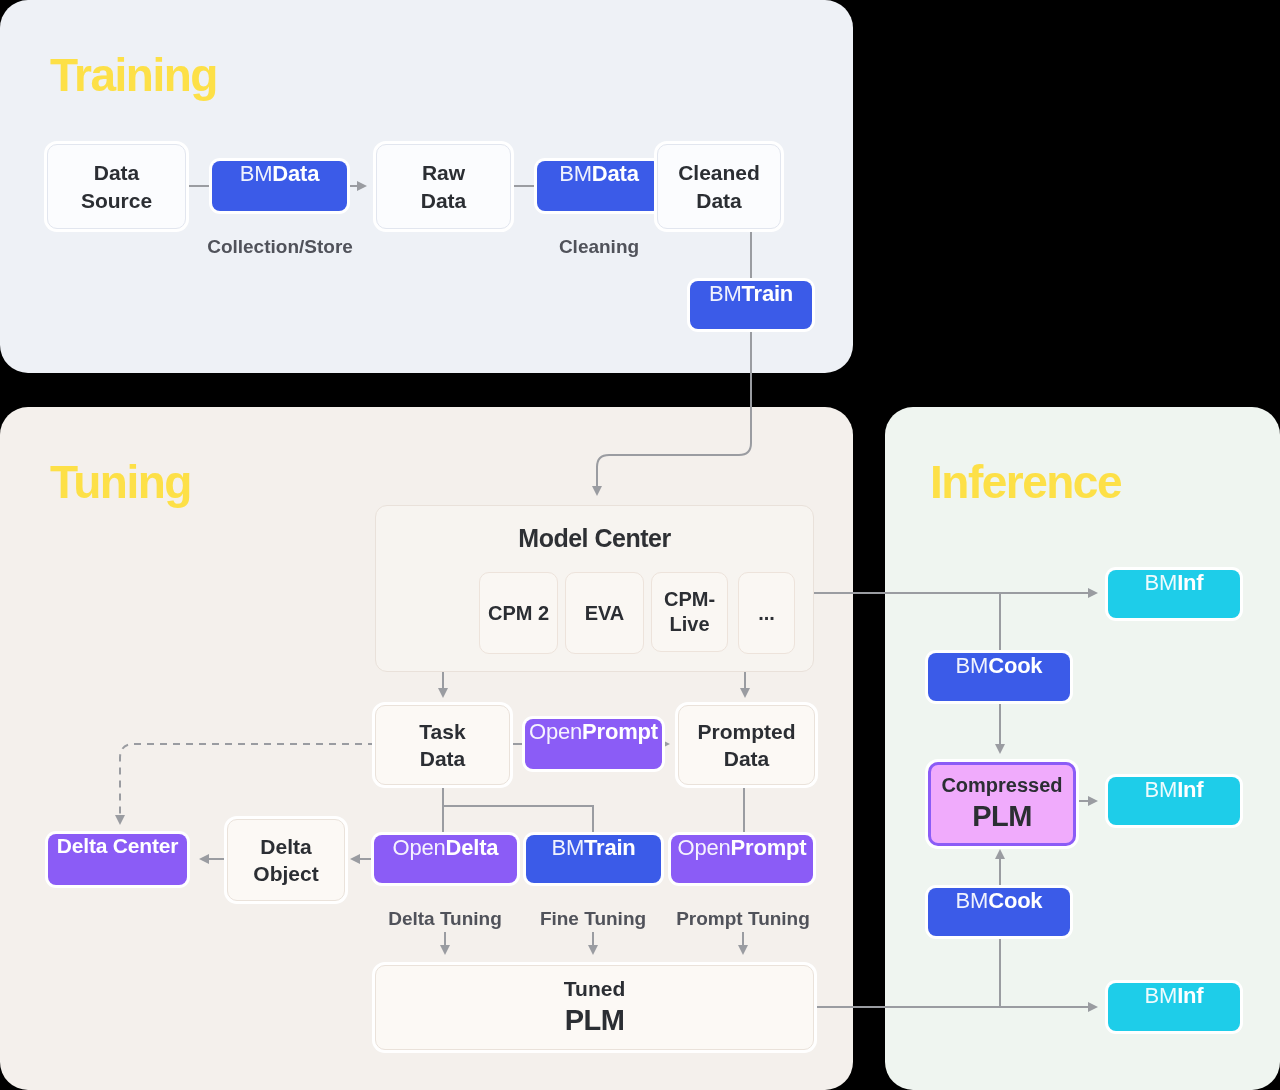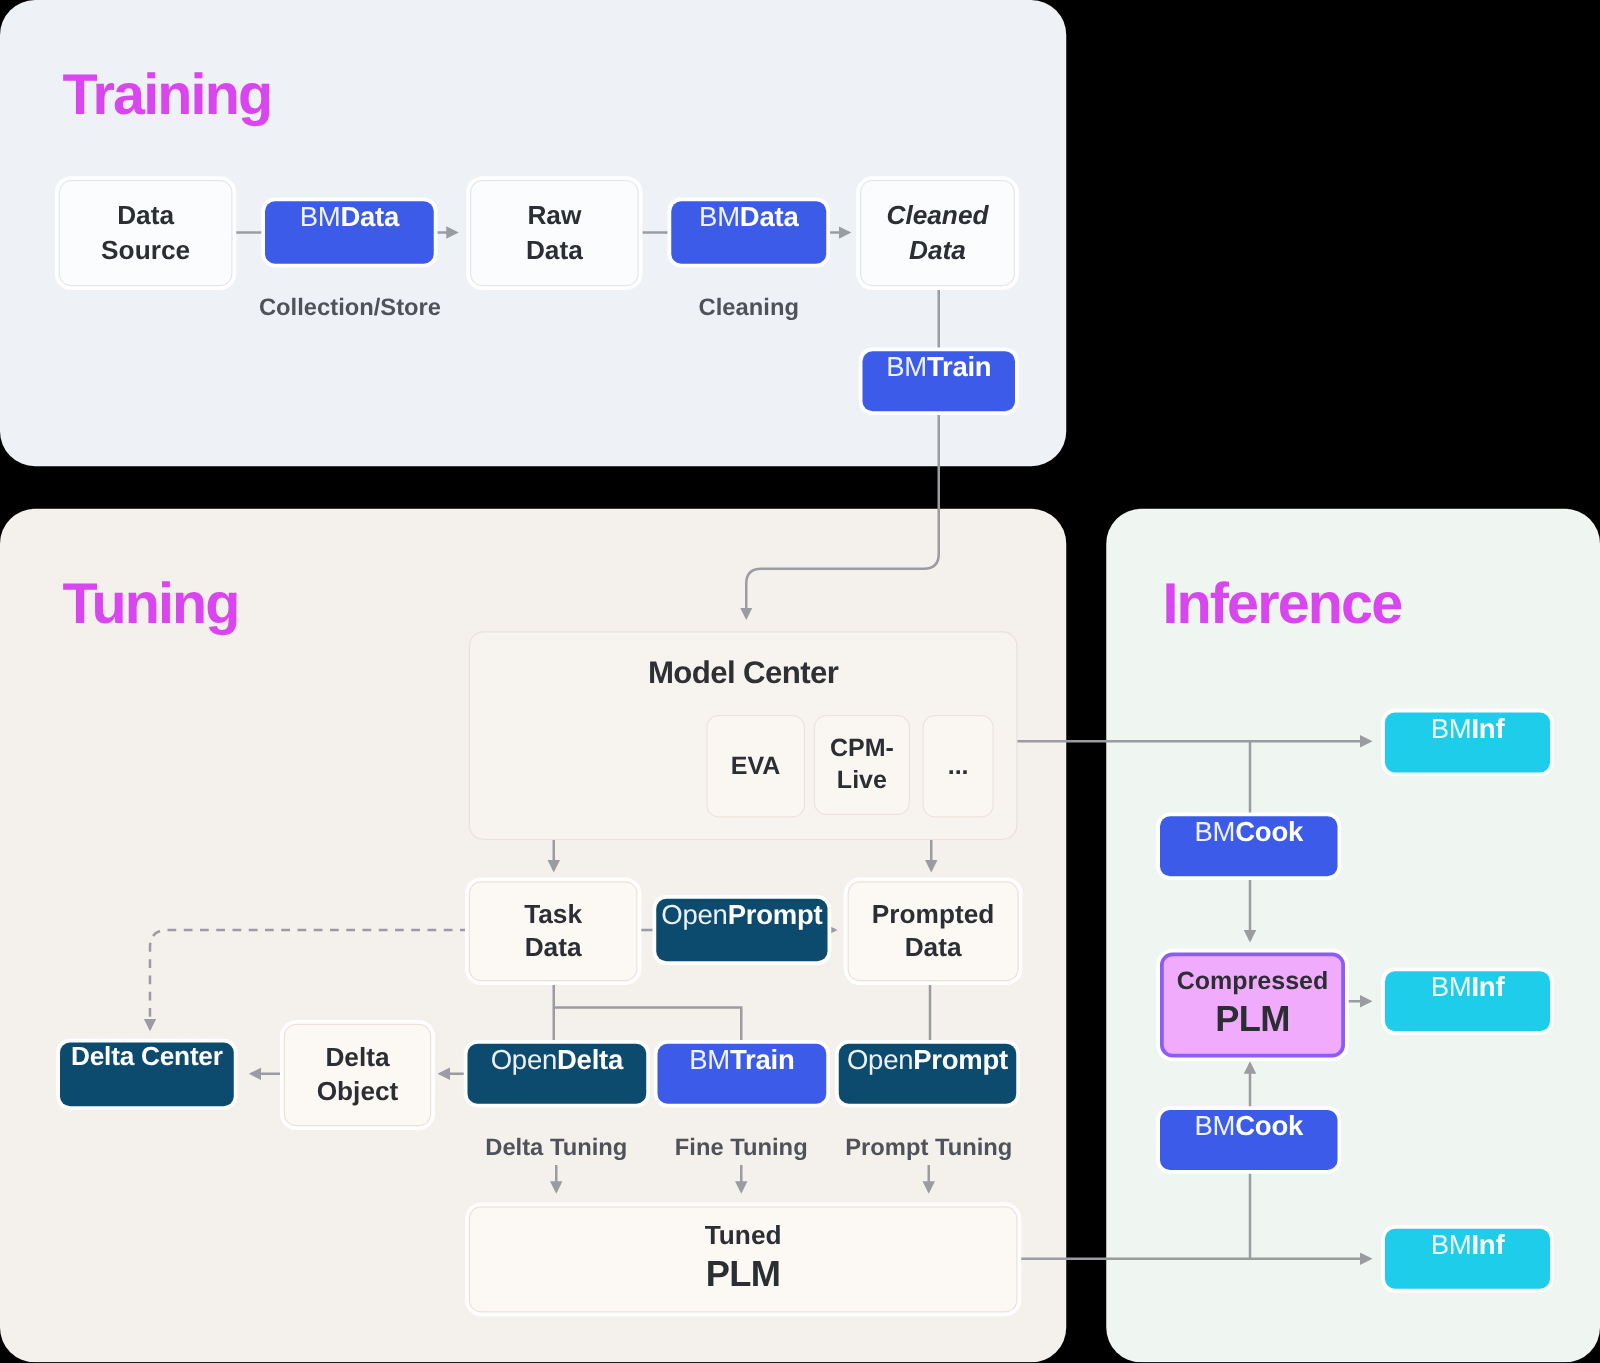--- a/index.html
+++ b/index.html
@@ -2,38 +2,38 @@
 <html><head>
 <meta charset="utf-8">
 <style>
   html,body{margin:0;padding:0;background:#000;}
   .canvas{position:relative;width:1280px;height:1090px;background:#000;overflow:hidden;
           font-family:"Liberation Sans","DejaVu Sans",sans-serif;}
   .card{position:absolute;border-radius:28px;z-index:1;}
   .card-training{left:0;top:0;width:853px;height:373px;background:#EEF1F6;}
   .card-tuning{left:0;top:407px;width:853px;height:683px;background:#F4F0EC;}
   .card-inference{left:885px;top:407px;width:395px;height:683px;background:#EFF5F0;}
-  .sec-title{position:absolute;z-index:4;font-size:46px;font-weight:700;color:#d946ef;letter-spacing:-1.5px;}
+  .sec-title{position:absolute;z-index:4;font-size:46px;font-weight:700;color:#fde047;letter-spacing:-1.5px;}
   svg.lines{position:absolute;left:0;top:0;z-index:5;pointer-events:none;}
   .ln{stroke:#9A9CA1;stroke-width:2;fill:none;}
   .dash{stroke-dasharray:7 6;}
   .node{position:absolute;z-index:10;display:flex;flex-direction:column;align-items:center;justify-content:center;
         text-align:center;border-radius:10px;font-weight:700;font-size:21px;line-height:1.3;color:#2B2E33;
         box-shadow:0 0 0 3px #fff;}
   .node .l1,.node .l2{display:block;}
   .cool{background:#FBFCFE;border:1px solid #E2E6EF;}
   .warm{background:#FCF9F5;border:1px solid #EAE2DA;}
   .mint{background:#f0abfc;border:3px solid #8b5cf6;align-items:center;}
   .bigplm .l2{font-size:29px;letter-spacing:-0.5px;}
   .chip{position:absolute;z-index:10;display:flex;align-items:flex-start;justify-content:center;
         border-radius:8px;font-size:22px;color:#fff;box-shadow:0 0 0 3px #fff;letter-spacing:-0.2px;}
   .chip .pre{font-weight:400;opacity:.92;}
   .chip .b{font-weight:700;}
   .blue{background:#3B5BE8;}
-  .purple{background:#0c4a6e;}
+  .purple{background:#8b5cf6;}
   .cyan{background:#1ECDE9;}
   .mc{position:absolute;left:375px;top:505px;width:437px;height:165px;z-index:9;
       background:#F7F4F0;border:1px solid #E9E1DA;border-radius:12px;}
   .mc-title{position:absolute;left:0;right:0;top:18px;text-align:center;font-size:25px;font-weight:700;
             color:#2E3034;letter-spacing:-0.5px;}
   .mini{position:absolute;top:66px;height:80px;background:#FAF7F3;border:1px solid #EDE3DB;border-radius:10px;
         display:flex;align-items:center;justify-content:center;text-align:center;
         font-size:20px;font-weight:700;color:#2B2E33;line-height:1.25;}
   .flabel{position:absolute;z-index:8;font-size:19px;font-weight:700;color:#50525A;white-space:nowrap;
           transform:translateX(-50%);}
@@ -110,34 +110,35 @@
     <span class="l1">Raw</span>
     <span class="l2">Data</span>
   </div>
 
   <div class="chip blue" style="left:537px;top:161px;width:124px;height:50px;">
     <span class="pre">BM</span>
       <span class="b">Data</span>
   </div>
   <div class="flabel" style="left:599px;top:236px;">Cleaning</div>
 
-  <div class="node cool" style="left:688px;top:144px;width:122px;height:83px;font-style:italic;">
+  <div class="node cool" style="left:657px;top:144px;width:122px;height:83px;">
     <span class="l1">Cleaned</span>
     <span class="l2">Data</span>
   </div>
 
   <div class="chip blue" style="left:690px;top:281px;width:122px;height:48px;">
     <span class="pre">BM</span>
       <span class="b">Train</span>
   </div>
 
   <div class="sec-title" style="left:50px;top:455px;">Tuning</div>
 
   <div class="mc">
     <div class="mc-title">Model Center</div>
+    <div class="mini" style="left:103px;width:77px;">CPM 2</div>
     <div class="mini" style="left:189px;width:77px;">EVA</div>
     <div class="mini" style="left:275px;width:77px;padding:0 10px;box-sizing:border-box;">CPM-Live</div>
     <div class="mini" style="left:362px;width:55px;">...</div>
   </div>
 
   <div class="node warm" style="left:375px;top:705px;width:133px;height:78px;">
     <span class="l1">Task</span>
     <span class="l2">Data</span>
   </div>
 

